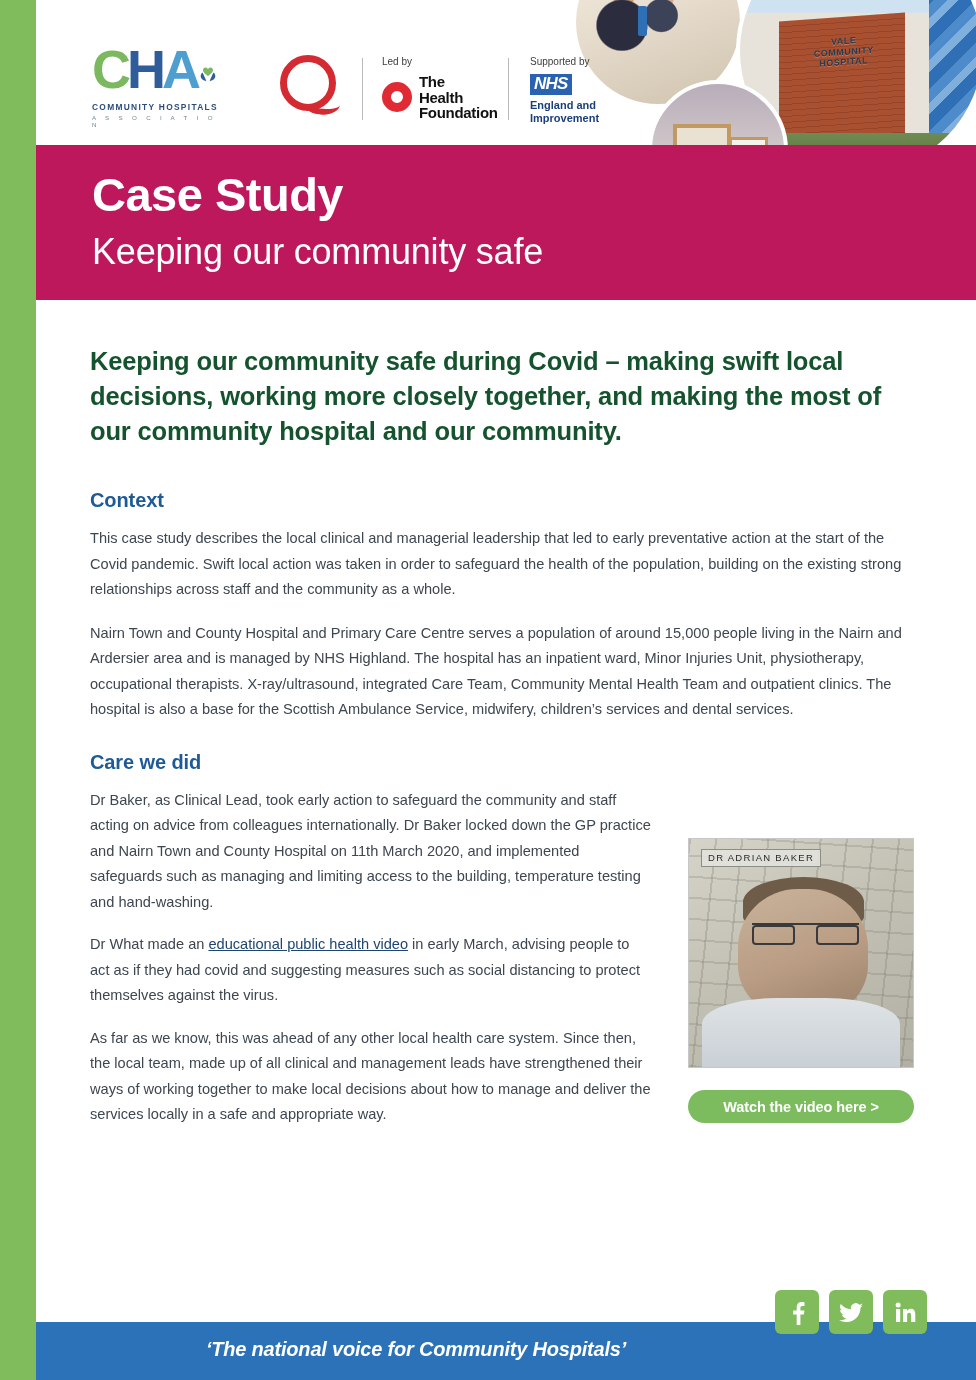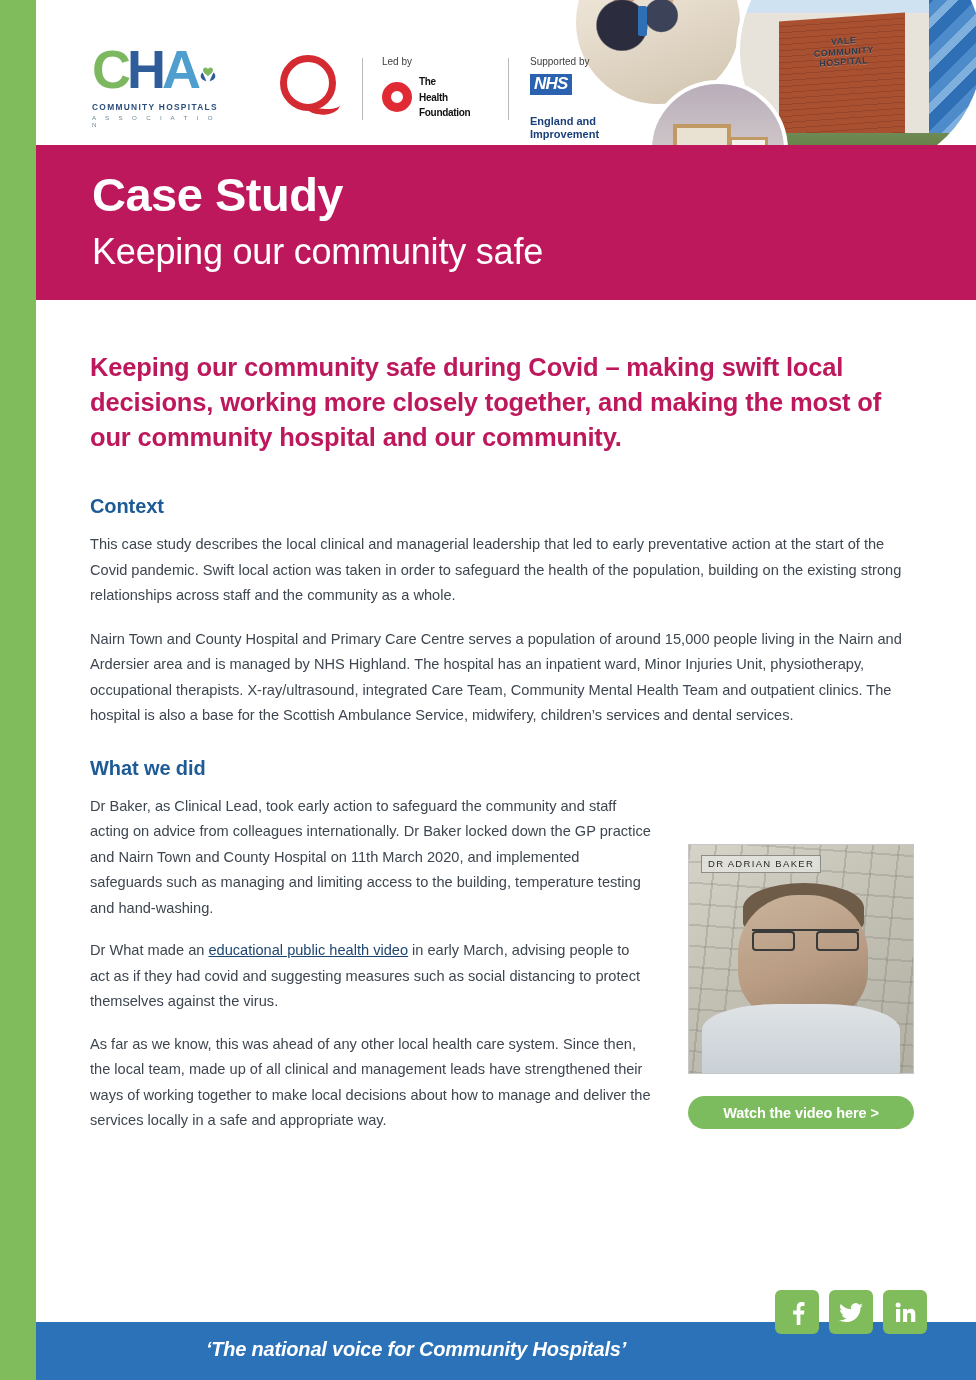--- a/index.html
+++ b/index.html
@@ -192,36 +192,36 @@
   .endorse { position: absolute; }
   .endorse .eyebrow {
     font-size: 10px; color: #3d3d3d; margin-bottom: 7px;
   }
   .thf { display: flex; align-items: center; gap: 7px; }
   .thf-ring {
     width: 30px; height: 30px; border-radius: 50%;
     border: 9px solid #e02b34; box-sizing: border-box;
   }
   .thf-word {
-    font-size: 10px; font-weight: bold; color: #111;
+    font-size: 15px; font-weight: bold; color: #111;
     line-height: 15.5px; letter-spacing: -.3px;
   }
   .nhs-box {
     display: inline-block;
     background: #2a62b0;
     color: #fff;
     font-size: 17px;
     font-weight: bold;
     font-style: italic;
     letter-spacing: -.8px;
     padding: 0 4px 1px 4px;
   }
   .nhs-word {
     font-size: 11px; font-weight: bold; color: #1b3f7a;
-    line-height: 12.5px; margin-top: 20px;
+    line-height: 12.5px; margin-top: 4px;
   }
 
   
   .title-band {
     position: absolute;
     left: 36px; top: 145px;
     width: 940px; height: 155px;
     background: #be185d;
   }
   .title-main {
@@ -239,26 +239,26 @@
     letter-spacing: -.2px;
   }
 
   
   .body-wrap {
     position: absolute;
     left: 90px; top: 336px;
     width: 824px;
   }
   .headline {
-    color: #be185d;
+    color: #14532d;
     font-size: 25.5px;
     font-weight: bold;
     line-height: 35px;
     letter-spacing: -.15px;
-    margin: 14px 0 40px 0;
+    margin: 8px 0 40px 0;
     max-width: 830px;
   }
   h2.sec {
     color: #1e5b96;
     font-size: 20px;
     font-weight: bold;
     margin: 0 0 14px 0;
     letter-spacing: -.1px;
   }
   p.body {
@@ -482,21 +482,21 @@
 
   <p class="headline">Keeping our community safe during Covid – making swift local decisions, working more closely together, and making the most of our community hospital and our community.</p>
 
   <section class="ctx">
     <h2 class="sec">Context</h2>
     <p class="body">This case study describes the local clinical and managerial leadership that led to early preventative action at the start of the Covid pandemic.   Swift local action was taken in order to safeguard the health of the population, building on the existing strong relationships across staff and the community as a whole.</p>
     <p class="body">Nairn Town and County Hospital and Primary Care Centre serves a population of around 15,000 people living in the Nairn and Ardersier area and is managed by NHS Highland.  The hospital has an inpatient ward, Minor Injuries Unit, physiotherapy, occupational therapists. X-ray/ultrasound, integrated Care Team, Community Mental Health Team and outpatient clinics.  The hospital is also a base for the Scottish Ambulance Service, midwifery, children’s services and dental services.</p>
   </section>
 
   <section>
-    <h2 class="sec">What we did</h2>
+    <h2 class="sec">Care we did</h2>
 
     <div class="cols">
       <div class="col-left">
         <p class="body">Dr Baker, as Clinical Lead, took early action to safeguard the community and staff acting on advice from colleagues internationally.  Dr Baker locked down the GP practice and Nairn Town and County Hospital on 11th March 2020, and implemented safeguards such as managing and limiting access to the building, temperature testing and hand-washing.</p>
         <p class="body"><span>Dr What made an </span><a class="inline-link" href="#">educational public health video</a><span> in early March, advising people to act as if they had covid and suggesting measures such as social distancing to protect themselves against the virus.</span></p>
         <p class="body">As far as we know, this was ahead of any other local health care system. Since then, the local team, made up of all clinical and management leads have strengthened their ways of working together to make local decisions about how to manage and deliver the services locally in a safe and appropriate way.</p>
       </div>
 
       <div class="col-right">
         <div class="doc-photo">

